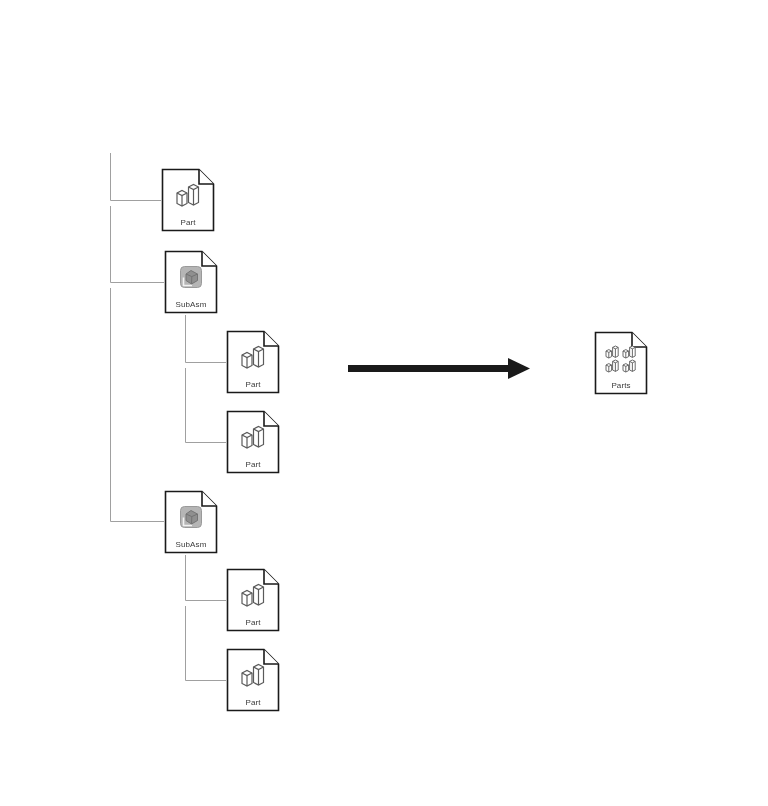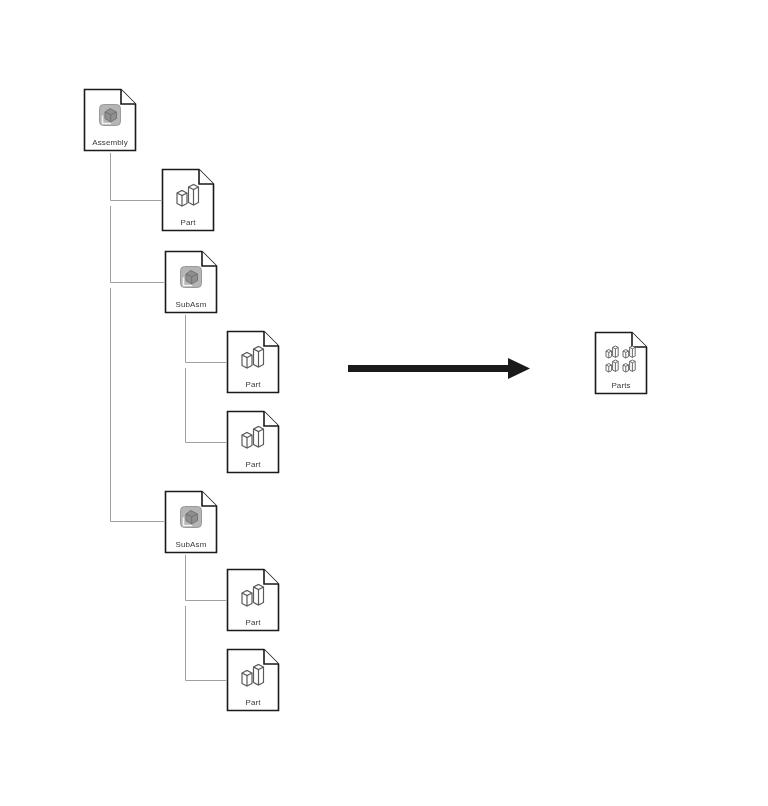--- a/index.html
+++ b/index.html
@@ -90,125 +90,109 @@
     <path d="M185.5 555 L185.5 600.5 L226 600.5" fill="none" stroke="#a0a0a0" stroke-width="1"></path>
 
     <path d="M185.5 606 L185.5 680.5 L226 680.5" fill="none" stroke="#a0a0a0" stroke-width="1"></path>
   </svg>
 
   <svg class="arrow" style="left:340px; top:350px;" width="200" height="40" viewBox="0 0 200 40">
     <line x1="8" y1="18.5" x2="172" y2="18.5" stroke="#1a1a1a" stroke-width="7"></line>
     <polygon points="168,8 190,18.5 168,29" fill="#1a1a1a"></polygon>
   </svg>
 
-  <div class="node" style="left:83px; top:88px;">
+
+  <div class="node" style="left:161px; top:168px;">
+    <svg class="sheet" viewBox="0 0 54 64">
+      <path d="M1.5 1.5 L38 1.5 L52.5 16 L52.5 62.5 L1.5 62.5 Z" fill="#ffffff" stroke="#1a1a1a" stroke-width="1.6"></path>
+      <path d="M38 1.5 L38 16 L52.5 16" fill="#ffffff" stroke="#1a1a1a" stroke-width="1.6"></path>
+    </svg>
+    <div class="glyph">
+      <svg width="28" height="24" viewBox="0 0 28 24">
+        <path d="M3 10 L8 7.5 L13 10 L13 20.5 L8 23 L3 20.5 Z" fill="#ffffff" stroke="#5a5a5a" stroke-width="1.2"></path>
+        <path d="M3 10 L8 12.5 L13 10" fill="none" stroke="#5a5a5a" stroke-width="1.2"></path>
+        <path d="M8 12.5 L8 23" fill="none" stroke="#5a5a5a" stroke-width="1.2"></path>
+        <path d="M14.5 4 L19.5 1.5 L24.5 4 L24.5 19.5 L19.5 22 L14.5 19.5 Z" fill="#ffffff" stroke="#5a5a5a" stroke-width="1.2"></path>
+        <path d="M14.5 4 L19.5 6.5 L24.5 4" fill="none" stroke="#5a5a5a" stroke-width="1.2"></path>
+        <path d="M19.5 6.5 L19.5 22" fill="none" stroke="#5a5a5a" stroke-width="1.2"></path>
+      </svg>
+    </div>
+    <div class="label">Part</div>
+  </div>
+
+  <div class="node" style="left:164px; top:250px;">
     <svg class="sheet" viewBox="0 0 54 64">
       <path d="M1.5 1.5 L38 1.5 L52.5 16 L52.5 62.5 L1.5 62.5 Z" fill="#ffffff" stroke="#1a1a1a" stroke-width="1.6"></path>
       <path d="M38 1.5 L38 16 L52.5 16" fill="#ffffff" stroke="#1a1a1a" stroke-width="1.6"></path>
     </svg>
     <div class="glyph">
       <svg width="26" height="26" viewBox="0 0 26 26">
         <rect x="2.5" y="2.5" width="21" height="21" rx="4" ry="4" fill="#b5b5b5" stroke="#9a9a9a" stroke-width="1"></rect>
         <path d="M8 10 L13 6.5 L19.5 10 L19.5 16.5 L13.5 20 L8 16.5 Z" fill="#8f8f8f" stroke="#6f6f6f" stroke-width="0.9"></path>
         <path d="M8 10 L13.8 12.6 L19.5 10" fill="none" stroke="#6f6f6f" stroke-width="0.9"></path>
         <path d="M13.8 12.6 L13.5 20" fill="none" stroke="#6f6f6f" stroke-width="0.9"></path>
         <path d="M5.5 13.5 L5.5 21.5 L14 21.5" fill="none" stroke="#f2f2f2" stroke-width="1.6"></path>
       </svg>
     </div>
-    <div class="label">Assembly</div>
-  </div>
-
-  <div class="node" style="left:161px; top:168px;">
-    <svg class="sheet" viewBox="0 0 54 64">
-      <path d="M1.5 1.5 L38 1.5 L52.5 16 L52.5 62.5 L1.5 62.5 Z" fill="#ffffff" stroke="#1a1a1a" stroke-width="1.6"></path>
-      <path d="M38 1.5 L38 16 L52.5 16" fill="#ffffff" stroke="#1a1a1a" stroke-width="1.6"></path>
-    </svg>
-    <div class="glyph">
-      <svg width="28" height="24" viewBox="0 0 28 24">
-        <path d="M3 10 L8 7.5 L13 10 L13 20.5 L8 23 L3 20.5 Z" fill="#ffffff" stroke="#5a5a5a" stroke-width="1.2"></path>
-        <path d="M3 10 L8 12.5 L13 10" fill="none" stroke="#5a5a5a" stroke-width="1.2"></path>
-        <path d="M8 12.5 L8 23" fill="none" stroke="#5a5a5a" stroke-width="1.2"></path>
-        <path d="M14.5 4 L19.5 1.5 L24.5 4 L24.5 19.5 L19.5 22 L14.5 19.5 Z" fill="#ffffff" stroke="#5a5a5a" stroke-width="1.2"></path>
-        <path d="M14.5 4 L19.5 6.5 L24.5 4" fill="none" stroke="#5a5a5a" stroke-width="1.2"></path>
-        <path d="M19.5 6.5 L19.5 22" fill="none" stroke="#5a5a5a" stroke-width="1.2"></path>
-      </svg>
-    </div>
-    <div class="label">Part</div>
-  </div>
-
-  <div class="node" style="left:164px; top:250px;">
+    <div class="label">SubAsm</div>
+  </div>
+
+  <div class="node" style="left:226px; top:330px;">
+    <svg class="sheet" viewBox="0 0 54 64">
+      <path d="M1.5 1.5 L38 1.5 L52.5 16 L52.5 62.5 L1.5 62.5 Z" fill="#ffffff" stroke="#1a1a1a" stroke-width="1.6"></path>
+      <path d="M38 1.5 L38 16 L52.5 16" fill="#ffffff" stroke="#1a1a1a" stroke-width="1.6"></path>
+    </svg>
+    <div class="glyph">
+      <svg width="28" height="24" viewBox="0 0 28 24">
+        <path d="M3 10 L8 7.5 L13 10 L13 20.5 L8 23 L3 20.5 Z" fill="#ffffff" stroke="#5a5a5a" stroke-width="1.2"></path>
+        <path d="M3 10 L8 12.5 L13 10" fill="none" stroke="#5a5a5a" stroke-width="1.2"></path>
+        <path d="M8 12.5 L8 23" fill="none" stroke="#5a5a5a" stroke-width="1.2"></path>
+        <path d="M14.5 4 L19.5 1.5 L24.5 4 L24.5 19.5 L19.5 22 L14.5 19.5 Z" fill="#ffffff" stroke="#5a5a5a" stroke-width="1.2"></path>
+        <path d="M14.5 4 L19.5 6.5 L24.5 4" fill="none" stroke="#5a5a5a" stroke-width="1.2"></path>
+        <path d="M19.5 6.5 L19.5 22" fill="none" stroke="#5a5a5a" stroke-width="1.2"></path>
+      </svg>
+    </div>
+    <div class="label">Part</div>
+  </div>
+
+  <div class="node" style="left:226px; top:410px;">
+    <svg class="sheet" viewBox="0 0 54 64">
+      <path d="M1.5 1.5 L38 1.5 L52.5 16 L52.5 62.5 L1.5 62.5 Z" fill="#ffffff" stroke="#1a1a1a" stroke-width="1.6"></path>
+      <path d="M38 1.5 L38 16 L52.5 16" fill="#ffffff" stroke="#1a1a1a" stroke-width="1.6"></path>
+    </svg>
+    <div class="glyph">
+      <svg width="28" height="24" viewBox="0 0 28 24">
+        <path d="M3 10 L8 7.5 L13 10 L13 20.5 L8 23 L3 20.5 Z" fill="#ffffff" stroke="#5a5a5a" stroke-width="1.2"></path>
+        <path d="M3 10 L8 12.5 L13 10" fill="none" stroke="#5a5a5a" stroke-width="1.2"></path>
+        <path d="M8 12.5 L8 23" fill="none" stroke="#5a5a5a" stroke-width="1.2"></path>
+        <path d="M14.5 4 L19.5 1.5 L24.5 4 L24.5 19.5 L19.5 22 L14.5 19.5 Z" fill="#ffffff" stroke="#5a5a5a" stroke-width="1.2"></path>
+        <path d="M14.5 4 L19.5 6.5 L24.5 4" fill="none" stroke="#5a5a5a" stroke-width="1.2"></path>
+        <path d="M19.5 6.5 L19.5 22" fill="none" stroke="#5a5a5a" stroke-width="1.2"></path>
+      </svg>
+    </div>
+    <div class="label">Part</div>
+  </div>
+
+  <div class="node" style="left:164px; top:490px;">
     <svg class="sheet" viewBox="0 0 54 64">
       <path d="M1.5 1.5 L38 1.5 L52.5 16 L52.5 62.5 L1.5 62.5 Z" fill="#ffffff" stroke="#1a1a1a" stroke-width="1.6"></path>
       <path d="M38 1.5 L38 16 L52.5 16" fill="#ffffff" stroke="#1a1a1a" stroke-width="1.6"></path>
     </svg>
     <div class="glyph">
       <svg width="26" height="26" viewBox="0 0 26 26">
         <rect x="2.5" y="2.5" width="21" height="21" rx="4" ry="4" fill="#b5b5b5" stroke="#9a9a9a" stroke-width="1"></rect>
         <path d="M8 10 L13 6.5 L19.5 10 L19.5 16.5 L13.5 20 L8 16.5 Z" fill="#8f8f8f" stroke="#6f6f6f" stroke-width="0.9"></path>
         <path d="M8 10 L13.8 12.6 L19.5 10" fill="none" stroke="#6f6f6f" stroke-width="0.9"></path>
         <path d="M13.8 12.6 L13.5 20" fill="none" stroke="#6f6f6f" stroke-width="0.9"></path>
         <path d="M5.5 13.5 L5.5 21.5 L14 21.5" fill="none" stroke="#f2f2f2" stroke-width="1.6"></path>
       </svg>
     </div>
     <div class="label">SubAsm</div>
   </div>
 
-  <div class="node" style="left:226px; top:330px;">
-    <svg class="sheet" viewBox="0 0 54 64">
-      <path d="M1.5 1.5 L38 1.5 L52.5 16 L52.5 62.5 L1.5 62.5 Z" fill="#ffffff" stroke="#1a1a1a" stroke-width="1.6"></path>
-      <path d="M38 1.5 L38 16 L52.5 16" fill="#ffffff" stroke="#1a1a1a" stroke-width="1.6"></path>
-    </svg>
-    <div class="glyph">
-      <svg width="28" height="24" viewBox="0 0 28 24">
-        <path d="M3 10 L8 7.5 L13 10 L13 20.5 L8 23 L3 20.5 Z" fill="#ffffff" stroke="#5a5a5a" stroke-width="1.2"></path>
-        <path d="M3 10 L8 12.5 L13 10" fill="none" stroke="#5a5a5a" stroke-width="1.2"></path>
-        <path d="M8 12.5 L8 23" fill="none" stroke="#5a5a5a" stroke-width="1.2"></path>
-        <path d="M14.5 4 L19.5 1.5 L24.5 4 L24.5 19.5 L19.5 22 L14.5 19.5 Z" fill="#ffffff" stroke="#5a5a5a" stroke-width="1.2"></path>
-        <path d="M14.5 4 L19.5 6.5 L24.5 4" fill="none" stroke="#5a5a5a" stroke-width="1.2"></path>
-        <path d="M19.5 6.5 L19.5 22" fill="none" stroke="#5a5a5a" stroke-width="1.2"></path>
-      </svg>
-    </div>
-    <div class="label">Part</div>
-  </div>
-
-  <div class="node" style="left:226px; top:410px;">
-    <svg class="sheet" viewBox="0 0 54 64">
-      <path d="M1.5 1.5 L38 1.5 L52.5 16 L52.5 62.5 L1.5 62.5 Z" fill="#ffffff" stroke="#1a1a1a" stroke-width="1.6"></path>
-      <path d="M38 1.5 L38 16 L52.5 16" fill="#ffffff" stroke="#1a1a1a" stroke-width="1.6"></path>
-    </svg>
-    <div class="glyph">
-      <svg width="28" height="24" viewBox="0 0 28 24">
-        <path d="M3 10 L8 7.5 L13 10 L13 20.5 L8 23 L3 20.5 Z" fill="#ffffff" stroke="#5a5a5a" stroke-width="1.2"></path>
-        <path d="M3 10 L8 12.5 L13 10" fill="none" stroke="#5a5a5a" stroke-width="1.2"></path>
-        <path d="M8 12.5 L8 23" fill="none" stroke="#5a5a5a" stroke-width="1.2"></path>
-        <path d="M14.5 4 L19.5 1.5 L24.5 4 L24.5 19.5 L19.5 22 L14.5 19.5 Z" fill="#ffffff" stroke="#5a5a5a" stroke-width="1.2"></path>
-        <path d="M14.5 4 L19.5 6.5 L24.5 4" fill="none" stroke="#5a5a5a" stroke-width="1.2"></path>
-        <path d="M19.5 6.5 L19.5 22" fill="none" stroke="#5a5a5a" stroke-width="1.2"></path>
-      </svg>
-    </div>
-    <div class="label">Part</div>
-  </div>
-
-  <div class="node" style="left:164px; top:490px;">
-    <svg class="sheet" viewBox="0 0 54 64">
-      <path d="M1.5 1.5 L38 1.5 L52.5 16 L52.5 62.5 L1.5 62.5 Z" fill="#ffffff" stroke="#1a1a1a" stroke-width="1.6"></path>
-      <path d="M38 1.5 L38 16 L52.5 16" fill="#ffffff" stroke="#1a1a1a" stroke-width="1.6"></path>
-    </svg>
-    <div class="glyph">
-      <svg width="26" height="26" viewBox="0 0 26 26">
-        <rect x="2.5" y="2.5" width="21" height="21" rx="4" ry="4" fill="#b5b5b5" stroke="#9a9a9a" stroke-width="1"></rect>
-        <path d="M8 10 L13 6.5 L19.5 10 L19.5 16.5 L13.5 20 L8 16.5 Z" fill="#8f8f8f" stroke="#6f6f6f" stroke-width="0.9"></path>
-        <path d="M8 10 L13.8 12.6 L19.5 10" fill="none" stroke="#6f6f6f" stroke-width="0.9"></path>
-        <path d="M13.8 12.6 L13.5 20" fill="none" stroke="#6f6f6f" stroke-width="0.9"></path>
-        <path d="M5.5 13.5 L5.5 21.5 L14 21.5" fill="none" stroke="#f2f2f2" stroke-width="1.6"></path>
-      </svg>
-    </div>
-    <div class="label">SubAsm</div>
-  </div>
-
   <div class="node" style="left:226px; top:568px;">
     <svg class="sheet" viewBox="0 0 54 64">
       <path d="M1.5 1.5 L38 1.5 L52.5 16 L52.5 62.5 L1.5 62.5 Z" fill="#ffffff" stroke="#1a1a1a" stroke-width="1.6"></path>
       <path d="M38 1.5 L38 16 L52.5 16" fill="#ffffff" stroke="#1a1a1a" stroke-width="1.6"></path>
     </svg>
     <div class="glyph">
       <svg width="28" height="24" viewBox="0 0 28 24">
         <path d="M3 10 L8 7.5 L13 10 L13 20.5 L8 23 L3 20.5 Z" fill="#ffffff" stroke="#5a5a5a" stroke-width="1.2"></path>
         <path d="M3 10 L8 12.5 L13 10" fill="none" stroke="#5a5a5a" stroke-width="1.2"></path>
         <path d="M8 12.5 L8 23" fill="none" stroke="#5a5a5a" stroke-width="1.2"></path>

